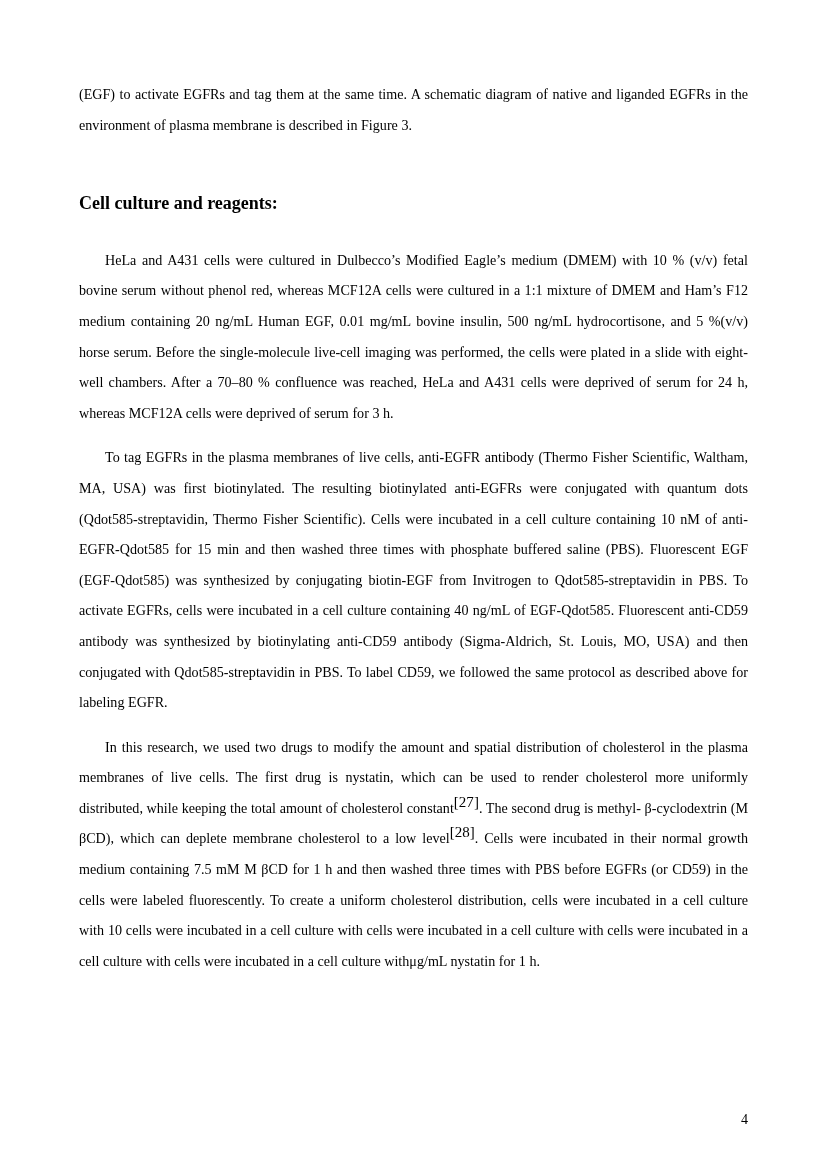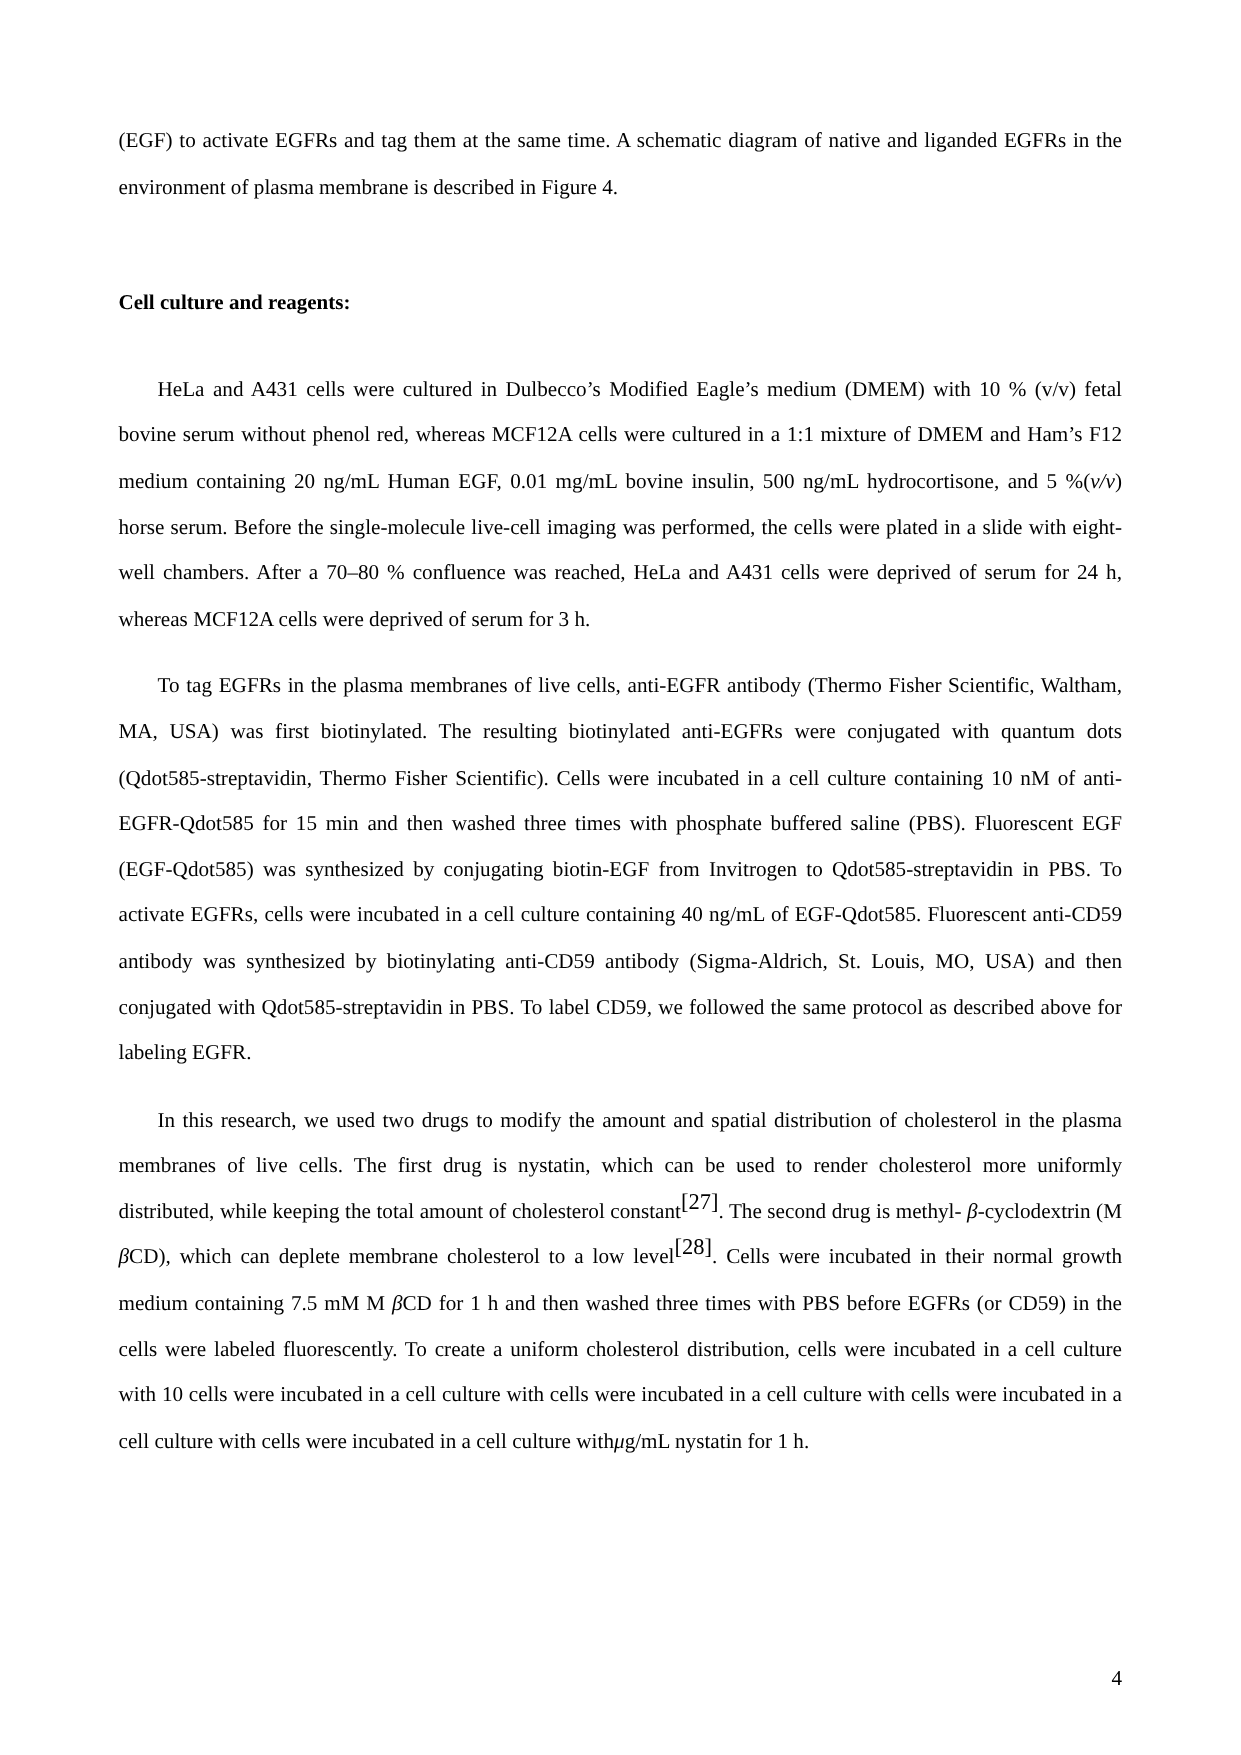--- a/index.html
+++ b/index.html
@@ -38,27 +38,27 @@
   }
   p.indented {
     text-indent: 26px;
   }
   .gap-para  { height: 14px; }
   .gap-heading-top { height: 48px; }
   .gap-heading-bottom { height: 26px; }
 
   h2.section-heading {
     margin: 0;
-    font-size: 14px;
+    font-size: 18px;
     line-height: 30.6px;
     font-weight: bold;
     text-align: left;
   }
 
-  .it { font-style: italic; }
+  .it { }
   sup.cite {
     font-size: 15px;
     vertical-align: super;
     line-height: 0;
   }
 
   .page-number {
     position: absolute;
     left: 79px;
     width: 669px;
@@ -67,21 +67,21 @@
     font-size: 14.1px;
     line-height: 18px;
   }
 </style>
 </head>
 <body>
 
 <div class="page">
   <div class="content">
 
-    <p class="body-text">(EGF) to activate EGFRs and tag them at the same time. A schematic diagram of native and liganded EGFRs in the environment of plasma membrane is described in Figure 4.</p>
+    <p class="body-text">(EGF) to activate EGFRs and tag them at the same time. A schematic diagram of native and liganded EGFRs in the environment of plasma membrane is described in Figure 3.</p>
 
     <div class="gap-heading-top"></div>
 
     <h2 class="section-heading">Cell culture and reagents:</h2>
 
     <div class="gap-heading-bottom"></div>
 
     <p class="body-text indented"><span>HeLa and A431 cells were cultured in Dulbecco’s Modified Eagle’s medium (DMEM) with 10 % (v/v) fetal bovine serum without phenol red, whereas MCF12A cells were cultured in a 1:1 mixture of DMEM and Ham’s F12 medium containing 20 ng/mL Human EGF, 0.01 mg/mL bovine insulin, 500 ng/mL hydrocortisone, and 5 %(</span><span class="it">v/v</span><span>) horse serum.  Before the single-molecule live-cell imaging was performed, the cells were plated in a slide with eight-well chambers.  After a 70–80 % confluence was reached, HeLa and A431 cells were deprived of serum for 24 h, whereas MCF12A cells were deprived of serum for 3 h.</span></p>
 
     <div class="gap-para"></div>

